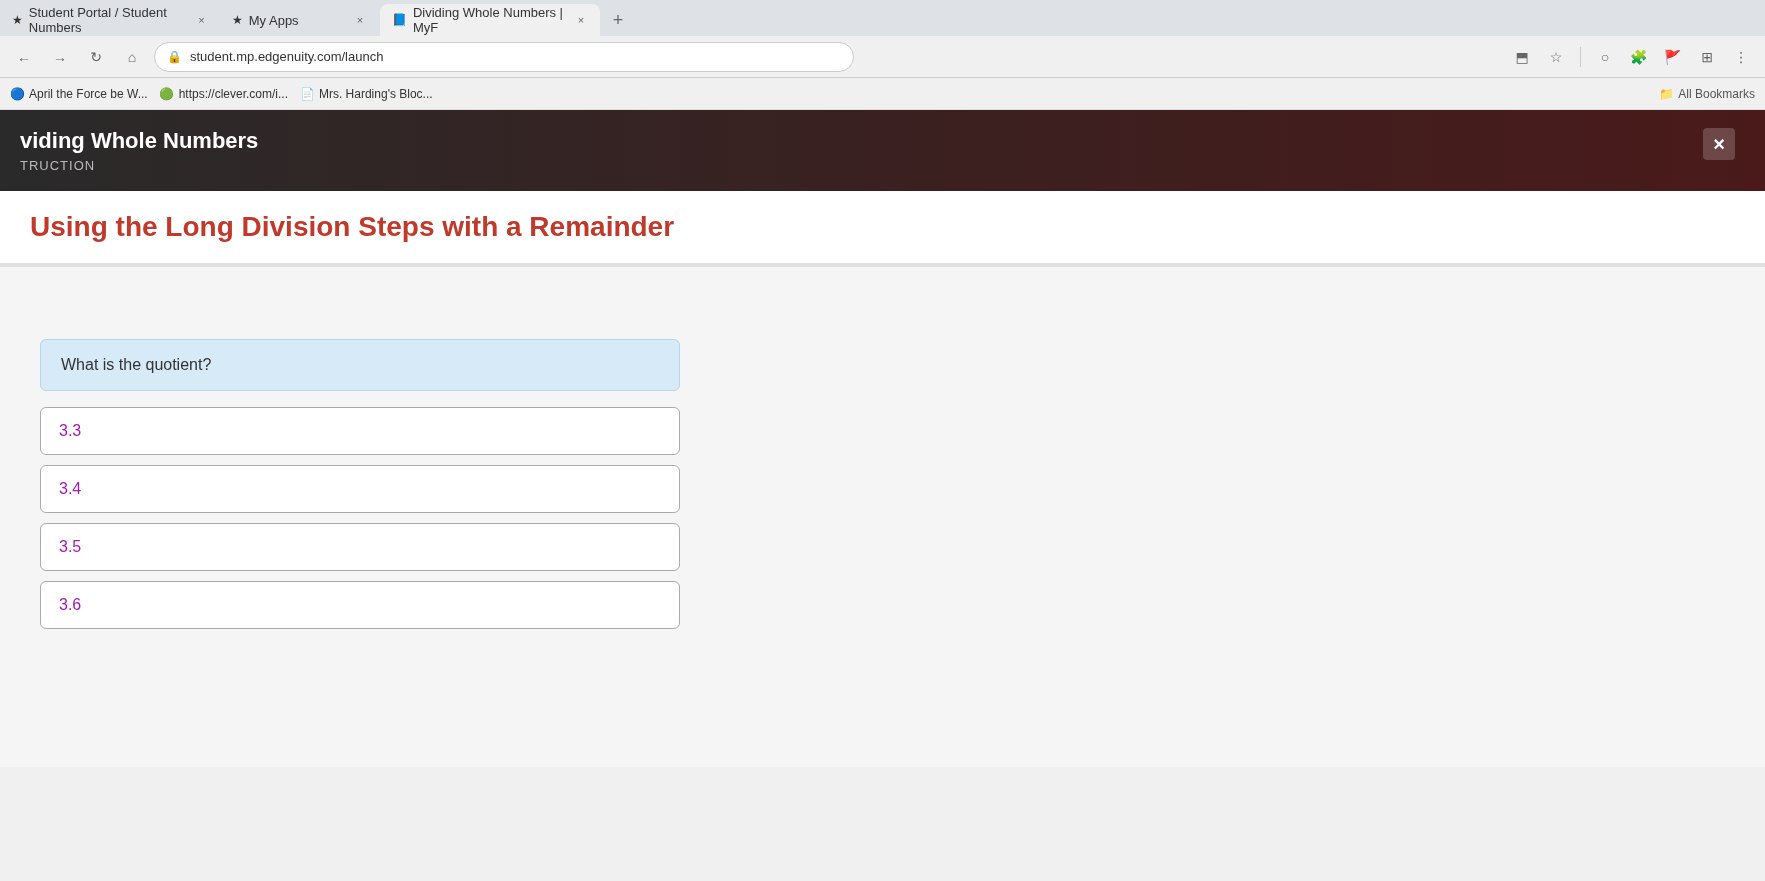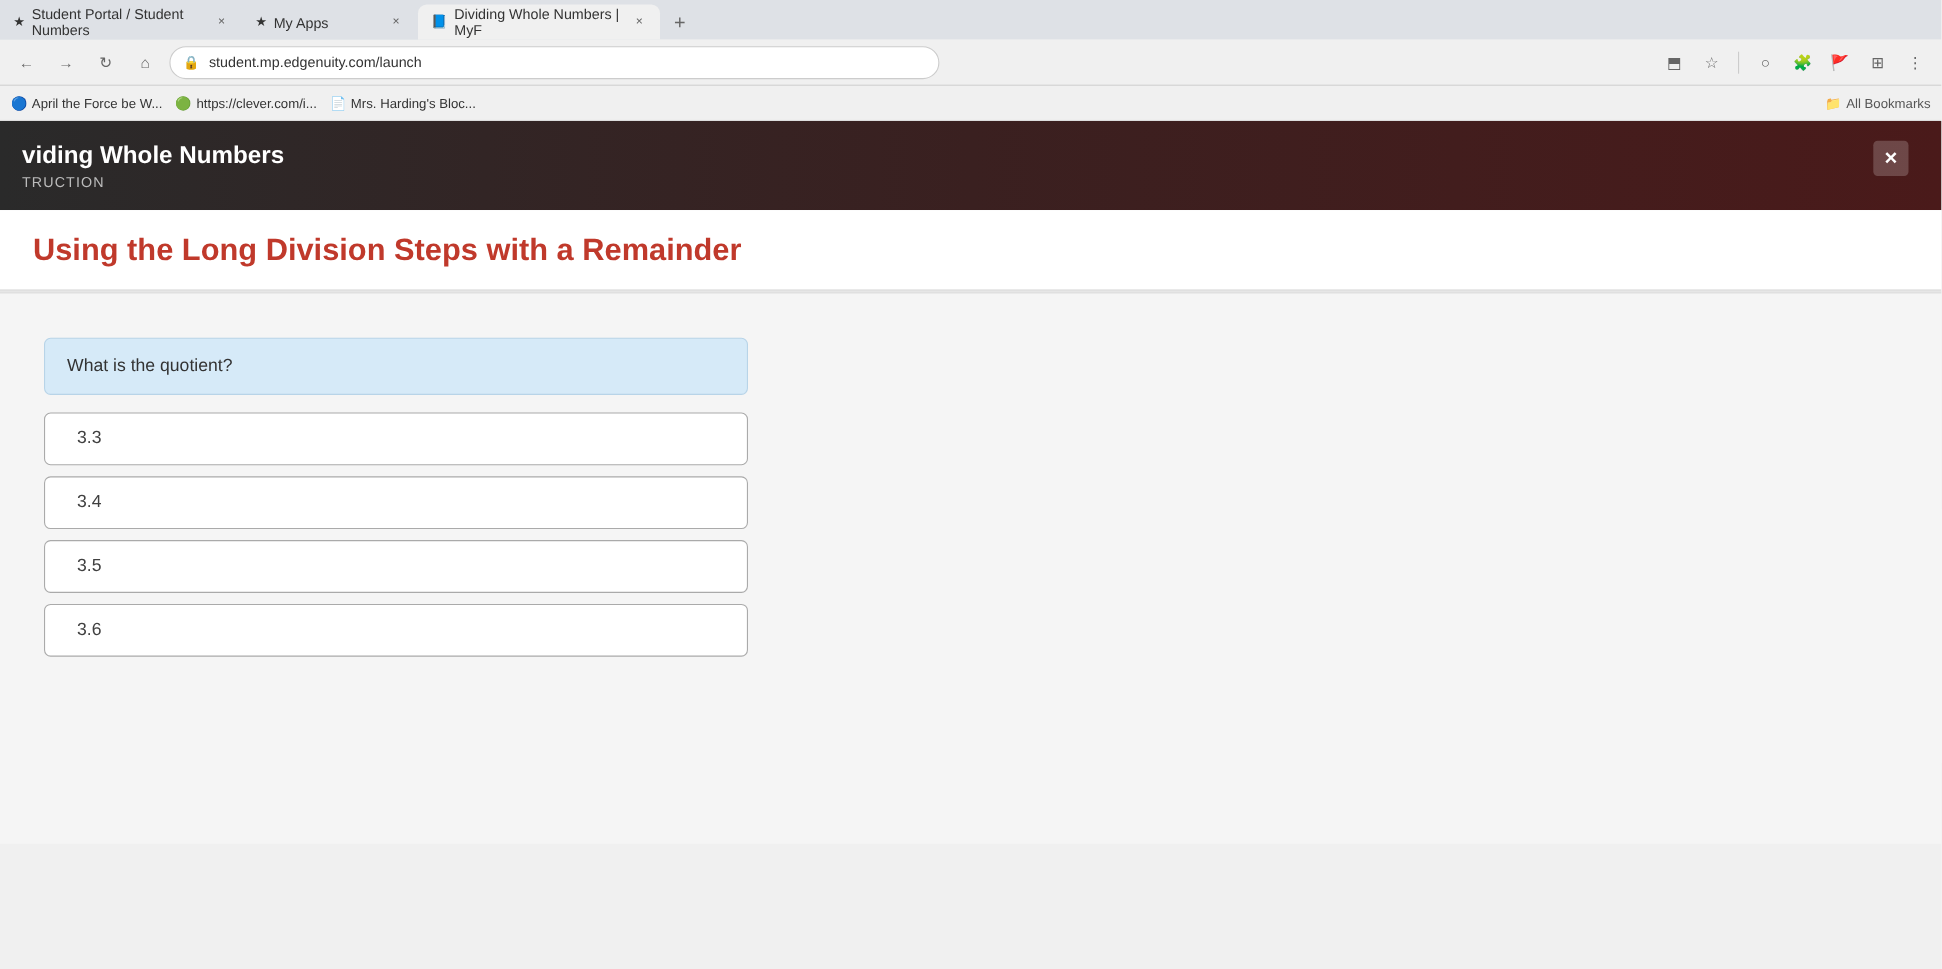--- a/index.html
+++ b/index.html
@@ -41,22 +41,22 @@
     
     .main-content { display: flex; background: #f5f5f5; min-height: 500px; padding: 30px; gap: 40px; }
 
     
     .problem-panel { flex: 1; background: #f5f5f5; padding: 10px 20px; }
     .problem-description { font-size: 15px; color: #333; margin-bottom: 24px; }
     .division-container { position: relative; display: inline-block; padding-left: 50px; }
 
     
     .question-panel { width: 660px; padding: 10px; }
-    .question-header { background: #d6eaf8; border: 1px solid #b8d4e8; border-radius: 6px; padding: 16px 20px; margin-bottom: 16px; font-size: 16px; color: #333; }
-    .answer-option { background: white; border: 1.5px solid #aaa; border-radius: 6px; padding: 14px 29px; margin-bottom: 10px; font-size: 16px; color: #404040; cursor: pointer; }
+    .question-header { background: #d6eaf8; border: 1px solid #b8d4e8; border-radius: 6px; padding: 16px 20px; margin-bottom: 16px; font-size: 16px; color: #333; margin-top: 32px; }
+    .answer-option { background: white; border: 1.5px solid #aaa; border-radius: 6px; padding: 14px 18px; margin-bottom: 10px; font-size: 16px; color: #a21caf; cursor: pointer; }
 
     
     .separator { height: 2px; background: #e0e0e0; margin: 0; }
   </style>
 </head>
 <body>
 
 <div>
 
   <div class="tab-bar">

